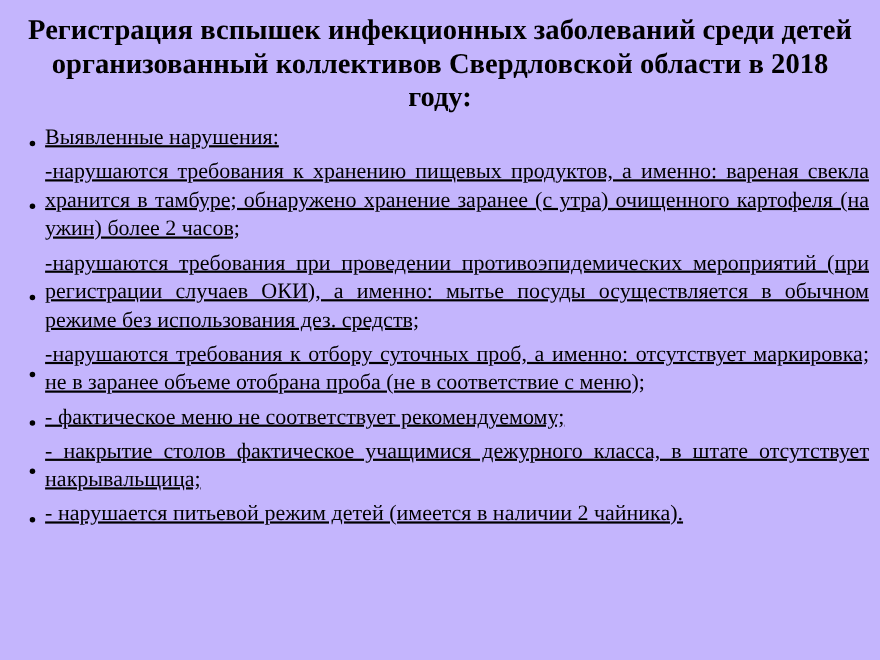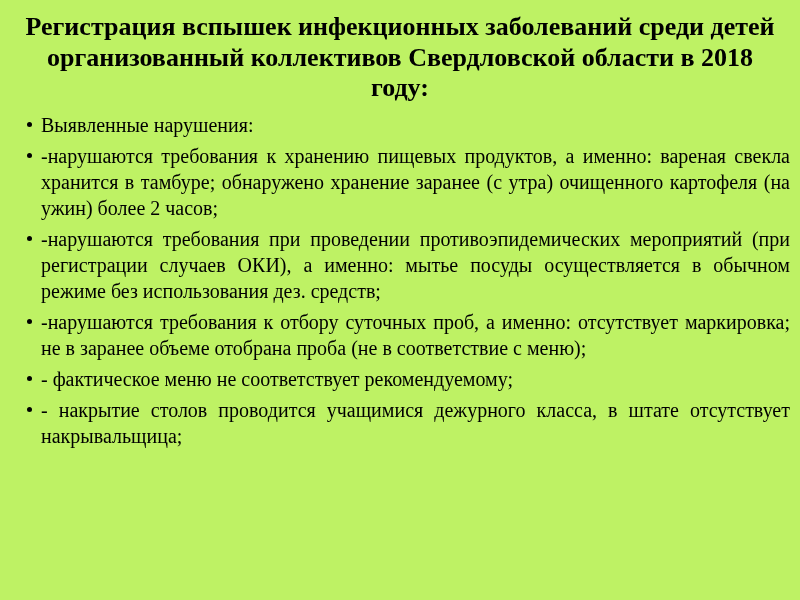--- a/index.html
+++ b/index.html
@@ -4,43 +4,44 @@
 <style>
   html, body {
     margin: 0;
     padding: 0;
     background: #ffffff;
   }
   .slide {
     position: relative;
     width: 800px;
     height: 600px;
-    background: #bef264;
+    background: #c4b5fd;
     overflow: hidden;
     box-sizing: border-box;
     font-family: "Liberation Serif", "DejaVu Serif", serif;
     color: #000000;
   }
   .slide-title {
     margin: 0;
     padding: 12px 18px 6px 18px;
     font-size: 26px;
     font-weight: bold;
     line-height: 1.18;
     text-align: center;
     color: #000000;
   }
   .bullet-list {
     margin: 0;
     padding: 2px 10px 0 0;
   }
   .bullet-item {
     display: flex;
-    align-items: flex-start;
+    align-items: center;
     margin-bottom: 5px;
+    text-decoration: underline;
   }
   .bullet-dot {
     flex: 0 0 auto;
     width: 5px;
     height: 5px;
     border-radius: 50%;
     background: #000000;
     margin: 10px 9px 0 27px;
   }
   .bullet-text {
@@ -84,18 +85,22 @@
     </div>
 
 
     <div class="bullet-item">
       <span class="bullet-dot"></span>
       <p class="bullet-text">- фактическое меню не соответствует рекомендуемому;</p>
     </div>
 
     <div class="bullet-item">
       <span class="bullet-dot"></span>
-      <p class="bullet-text">- накрытие столов проводится учащимися дежурного класса, в штате отсутствует накрывальщица;</p>
+      <p class="bullet-text">- накрытие столов фактическое учащимися дежурного класса, в штате отсутствует накрывальщица;</p>
     </div>
 
+    <div class="bullet-item">
+      <span class="bullet-dot"></span>
+      <p class="bullet-text">- нарушается питьевой режим детей (имеется в наличии 2 чайника).</p>
+    </div>
 
   </div>
 </div>
 
 </body></html>

